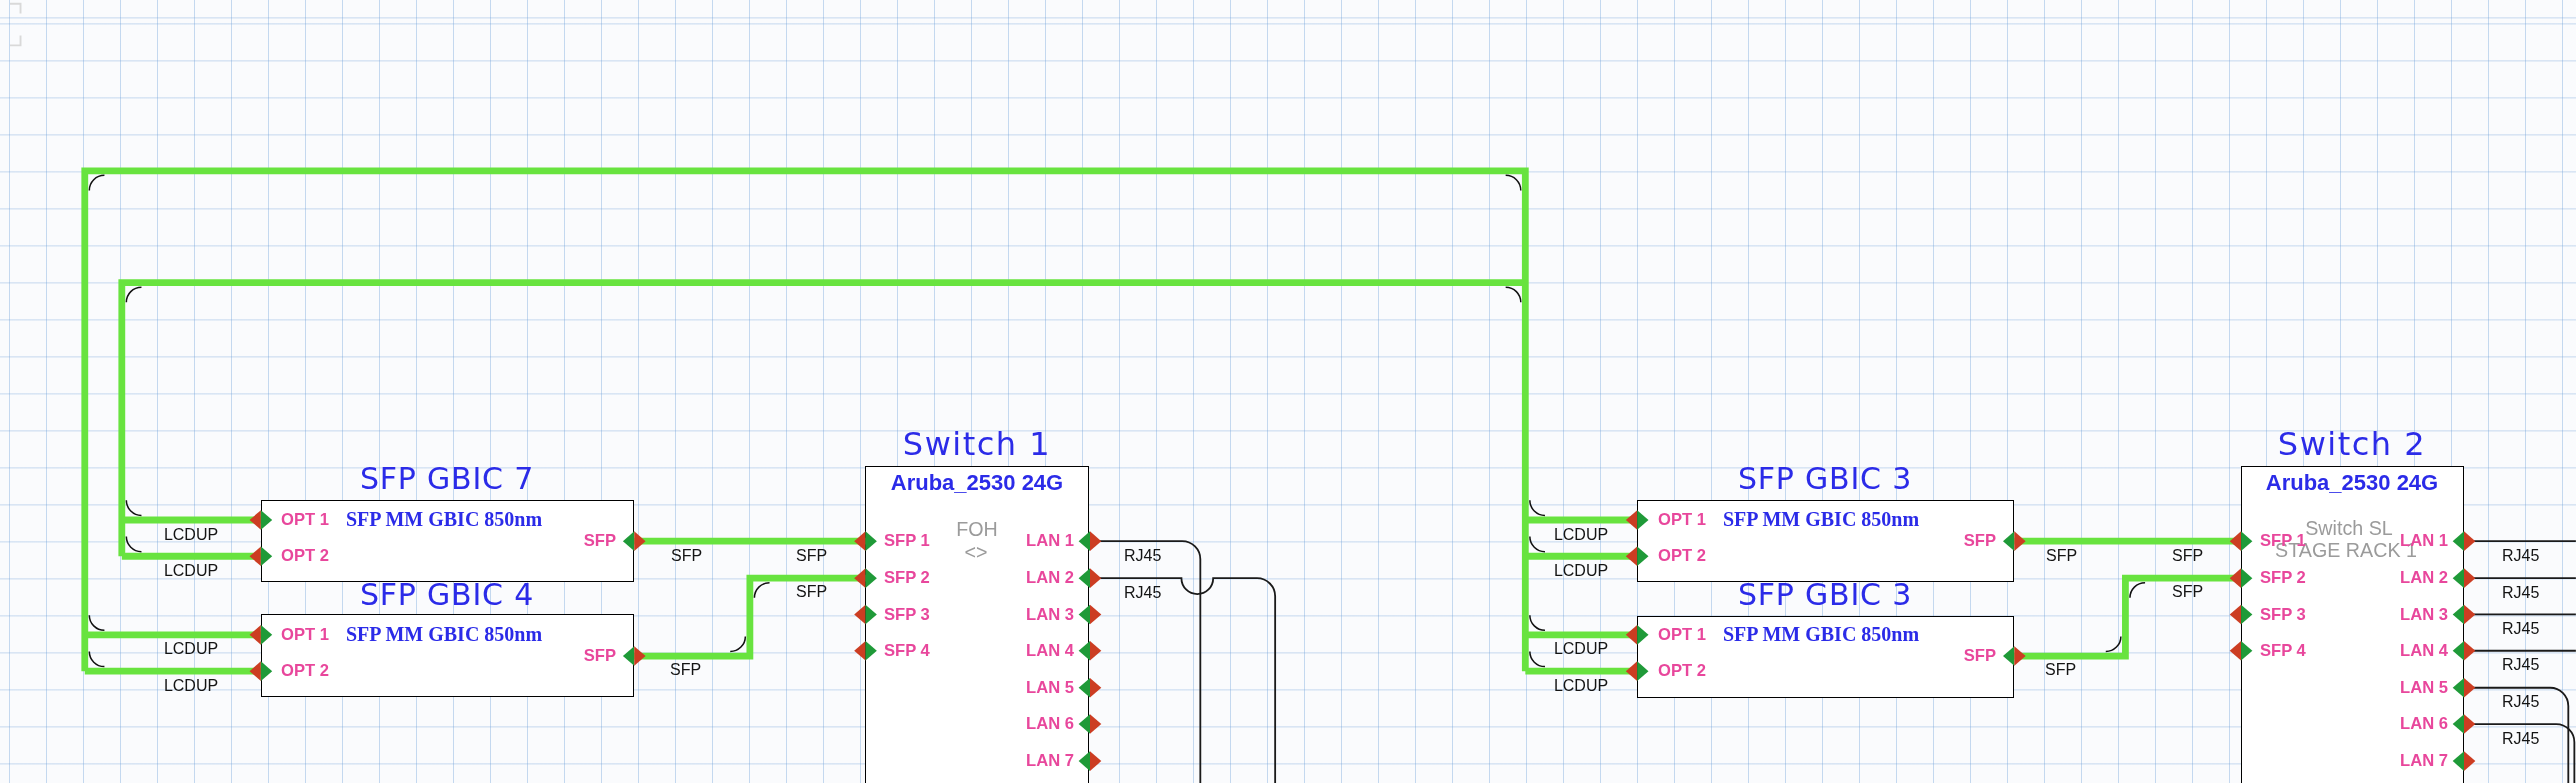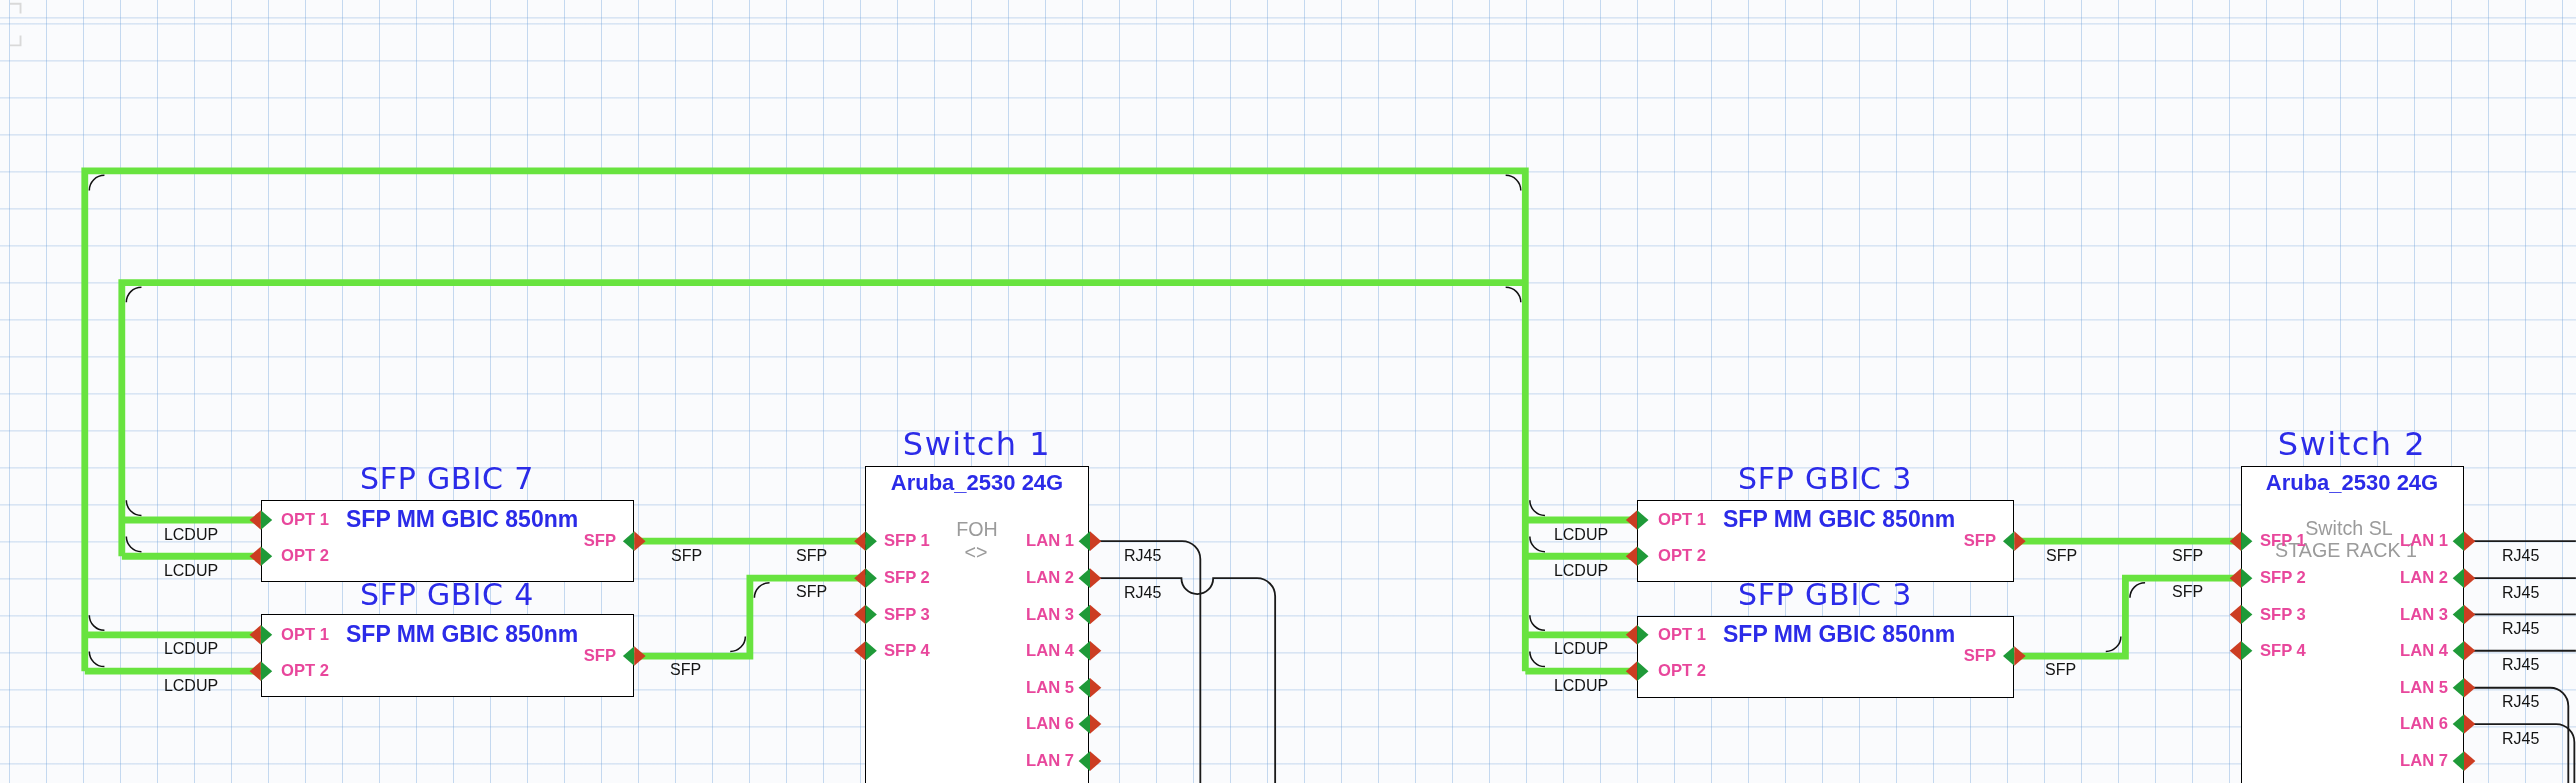--- a/index.html
+++ b/index.html
@@ -12,21 +12,21 @@
     background-position:9px 0px, 0px 23.4px;
     font-family:"Liberation Sans", sans-serif;
   }
   .devbox{position:absolute;background:#ffffff;border:1.8px solid #000;box-sizing:border-box;}
   svg#wires{position:absolute;left:0;top:0;}
   .lbl{position:absolute;white-space:nowrap;}
   .ctr{transform:translateX(-50%);}
   .gtitle{font-family:"DejaVu Sans", sans-serif;font-size:30px;line-height:35px;color:#2b2be8;letter-spacing:0.8px;}
   .stitle{font-family:"DejaVu Sans", sans-serif;font-size:32px;line-height:36px;color:#2b2be8;letter-spacing:1.5px;}
   .model{font-weight:700;font-size:22px;line-height:26px;color:#2b2be8;}
-  .sub{font-weight:700;font-size:23px;line-height:23px;color:#2b2be8;}
+  .sub{font-weight:700;font-size:20px;line-height:23px;color:#2b2be8;font-family:Liberation Serif, serif;}
   .pink{font-weight:700;font-size:16.6px;line-height:19.7px;color:#e8479c;}
   .blk{font-size:16px;line-height:19px;color:#141414;}
   .note{font-size:19.7px;line-height:22px;color:#9b9b9b;}
 </style>
 </head>
 <body>
 
 <div id="canvas">
 
   <div class="devbox" style="left:261px;top:500px;width:373px;height:82px"></div>

